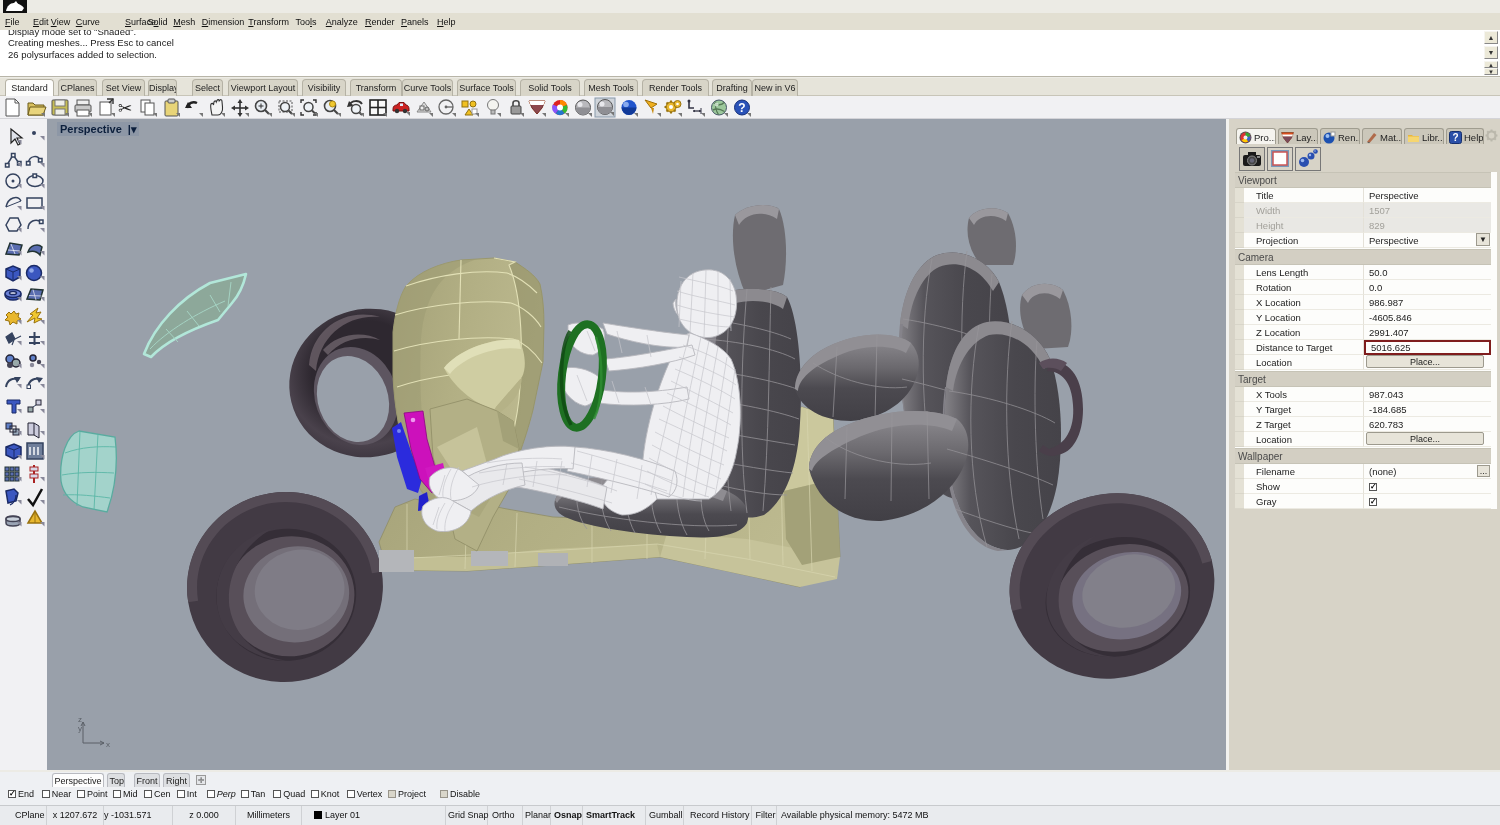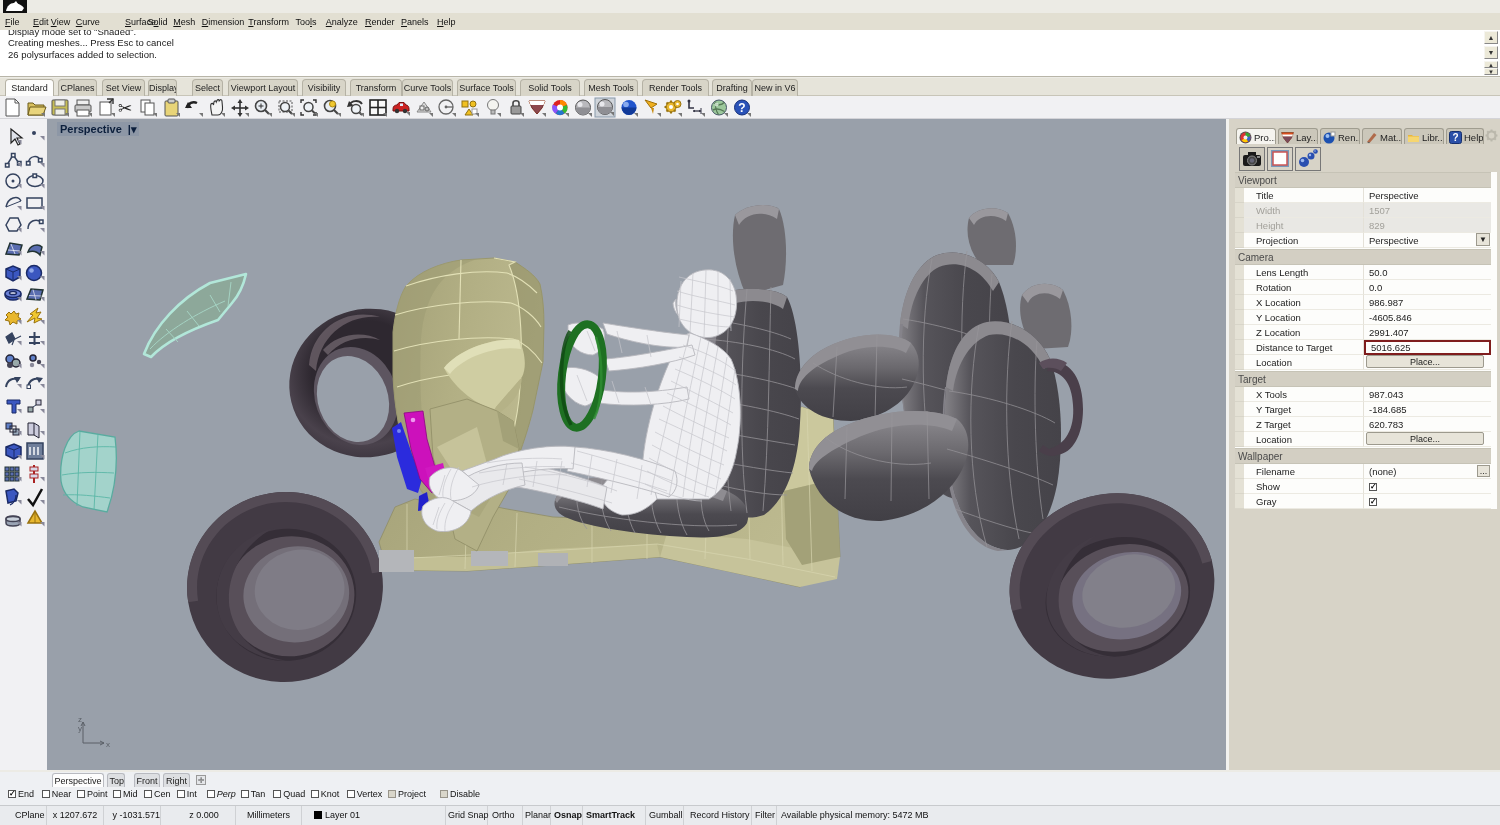--- a/index.html
+++ b/index.html
@@ -1033,27 +1033,27 @@
     <span class="osn" style="left:273.3px;"><span class="cb"></span>Quad</span>
     <span class="osn" style="left:310.7px;"><span class="cb"></span>Knot</span>
     <span class="osn" style="left:346.7px;"><span class="cb"></span>Vertex</span>
     <span class="osn" style="left:388px;"><span style="display:inline-block;width:8px;height:8px;background:#d9d6ca;border:1px solid #98948a;vertical-align:-1px;margin-right:2px;"></span>Project</span>
     <span class="osn" style="left:440px;"><span style="display:inline-block;width:8px;height:8px;background:#d9d6ca;border:1px solid #98948a;vertical-align:-1px;margin-right:2px;"></span>Disable</span>
   </div>
 
   <div class="abs" id="statusbar">
     <div class="stcell" style="left:0px;width:47px;padding-left:15px;">CPlane</div>
     <div class="stcell" style="left:47px;width:57px;text-align:center;padding-left:0;">x 1207.672</div>
-    <div class="stcell" style="left:92px;width:69px;text-align:right;padding-left:0;">y -1031.571</div>
+    <div class="stcell" style="left:104px;width:69px;text-align:left;padding-left:0;">y -1031.571</div>
     <div class="stcell" style="left:173px;width:63px;text-align:center;padding-left:0;">z 0.000</div>
     <div class="stcell" style="left:236px;width:66px;text-align:center;padding-left:0;">Millimeters</div>
     <div class="stcell" style="left:302px;width:144px;padding-left:0;"><span style="display:inline-block;width:8px;height:8px;background:#000;vertical-align:-1px;margin:0 3px 0 12px;"></span>Layer 01</div>
     <div class="stcell" style="left:446px;width:42px;padding-left:2px;">Grid Snap</div>
     <div class="stcell" style="left:488px;width:35px;padding-left:4px;">Ortho</div>
     <div class="stcell" style="left:523px;width:28px;padding-left:2px;">Planar</div>
     <div class="stcell" style="left:551px;width:32px;font-weight:bold;padding-left:3px;">Osnap</div>
     <div class="stcell" style="left:583px;width:63px;font-weight:bold;padding-left:3px;">SmartTrack</div>
     <div class="stcell" style="left:646px;width:38px;padding-left:3px;">Gumball</div>
     <div class="stcell" style="left:684px;width:68px;padding-left:6px;">Record History</div>
-    <div class="stcell" style="left:752px;width:25px;padding-left:3px;">Filter</div>
+    <div class="stcell" style="left:752px;width:25px;padding-left:3px;text-align:center;">Filter</div>
     <div class="stcell" style="left:777px;width:723px;padding-left:4px;border-right:none;">Available physical memory: 5472 MB</div>
   </div>
 </div>
 
 </body></html>

